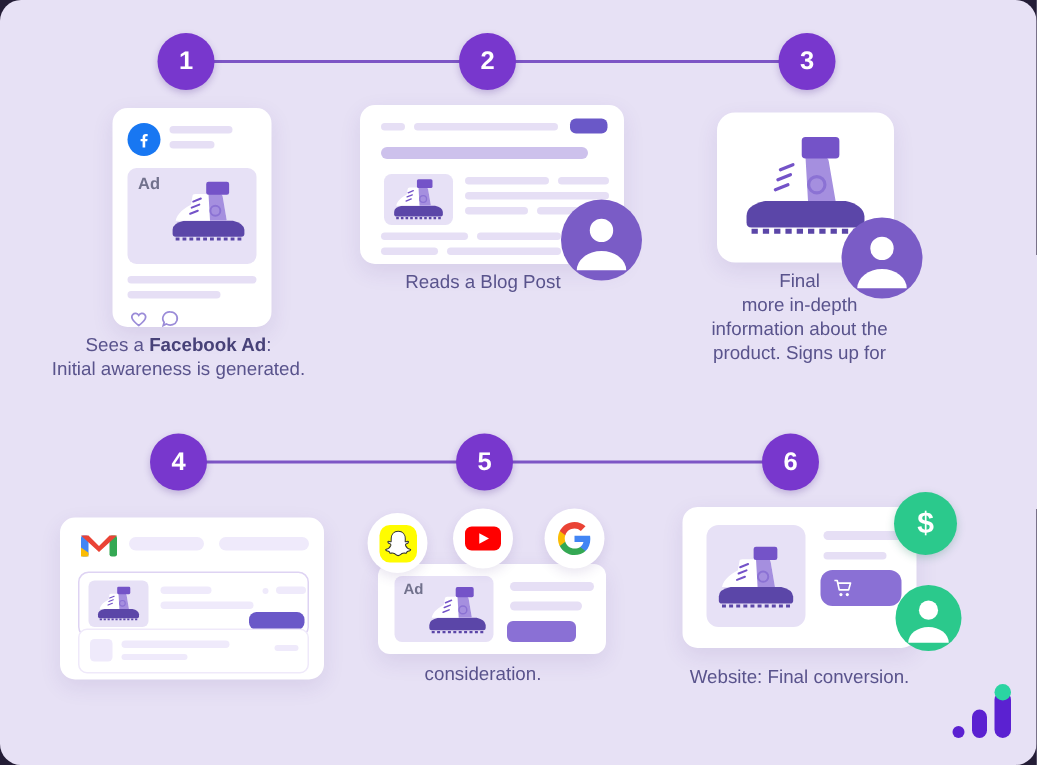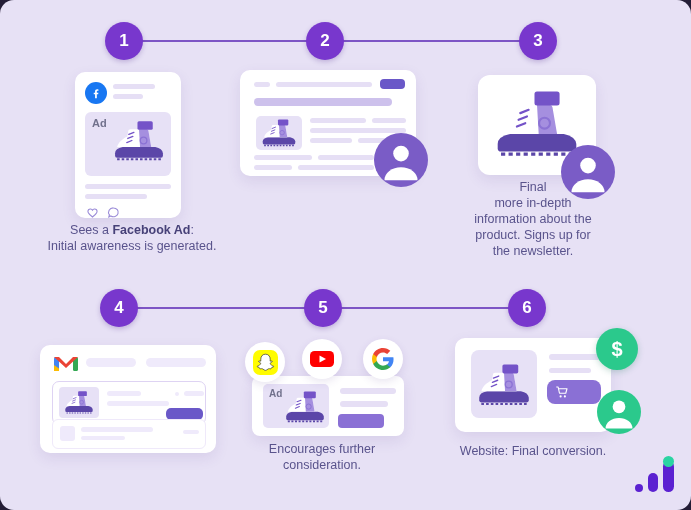--- a/index.html
+++ b/index.html
@@ -97,21 +97,21 @@
     </div>
     <div class="ph" style="left:10px;top:112px;width:86px;height:5px;"></div>
     <div class="ph" style="left:10px;top:122px;width:62px;height:5px;"></div>
     <svg class="abs" style="left:10px;top:133px;" width="15" height="14" viewBox="0 0 24 22">
       <path d="M12 19 C5 13.5 3.2 10 5.6 7.4 C7.6 5.3 10.6 5.9 12 8.2 C13.4 5.9 16.4 5.3 18.4 7.4 C20.8 10 19 13.5 12 19 Z" fill="none" stroke="#9b8cd8" stroke-width="1.8"></path>
     </svg>
     <svg class="abs" style="left:31px;top:133px;" width="15" height="14" viewBox="0 0 24 22">
       <path d="M12 4.5 a7.5 7 0 1 1 -4.2 12.8 L4.5 19 l1-3.4 A7.5 7 0 0 1 12 4.5 Z" fill="none" stroke="#9b8cd8" stroke-width="1.8"></path>
     </svg>
   </div>
-  <div class="caption" style="left:32px;top:223px;width:200px;">
+  <div class="caption" style="left:19px;top:223px;width:200px;">
     <div><span>Sees a </span><b>Facebook Ad</b><span>:</span></div>
     <div>Initial awareness is generated.</div>
   </div>
 
   <div class="card" style="left:240px;top:70px;width:176px;height:106px;">
     <div class="ph" style="left:14px;top:12px;width:16px;height:5px;"></div>
     <div class="ph" style="left:36px;top:12px;width:96px;height:5px;"></div>
     <div class="btn-dark" style="left:140px;top:9px;width:25px;height:10px;"></div>
     <div class="ph ph-mid" style="left:14px;top:28px;width:138px;height:8px;border-radius:4px;"></div>
     <div class="thumb" style="left:16px;top:46px;width:46px;height:34px;">
@@ -127,37 +127,39 @@
     <div class="ph" style="left:14px;top:85px;width:58px;height:5px;"></div>
     <div class="ph" style="left:78px;top:85px;width:56px;height:5px;"></div>
     <div class="ph" style="left:14px;top:95px;width:38px;height:5px;"></div>
     <div class="ph" style="left:58px;top:95px;width:76px;height:5px;"></div>
   </div>
   <div class="avatar" style="left:374px;top:133px;width:54px;height:54px;">
     <svg width="44" height="44" viewBox="0 0 48 48">
         <use href="#person-shape"></use>
       </svg>
   </div>
+  <div class="caption" style="left:234px;top:181px;width:176px;">
+    <div>Reads a Blog Post</div>
+  </div>
 
   <div class="card" style="left:478px;top:75px;width:118px;height:100px;border-radius:12px;">
     <svg style="position:absolute;left:13px;top:9px;" width="92" height="80" viewBox="0 0 110 84">
         <use href="#boot-shape"></use>
       </svg>
   </div>
   <div class="avatar" style="left:561px;top:145px;width:54px;height:54px;">
     <svg width="44" height="44" viewBox="0 0 48 48">
         <use href="#person-shape"></use>
       </svg>
   </div>
   <div class="caption" style="left:448px;top:180px;width:170px;">
     <div>Final</div>
     <div>more in-depth</div>
     <div>information about the</div>
     <div>product. Signs up for</div>
-    <div>the newsletter.</div>
   </div>
 
   <div class="card" style="left:40px;top:345px;width:176px;height:108px;">
     <svg class="abs" style="left:14px;top:10px;" width="24" height="18" viewBox="0 0 24 18">
       <rect x="0" y="2" width="5" height="14" rx="1.5" fill="#4285F4"></rect>
       <rect x="19" y="2" width="5" height="14" rx="1.5" fill="#34A853"></rect>
       <polygon points="0,2 5,2 12,9 19,2 24,2 12,13" fill="#EA4335"></polygon>
       <polygon points="0,10 5,13.5 5,16 0,16" fill="#FBBC04"></polygon>
     </svg>
     <div class="ph ph-light" style="left:46px;top:13px;width:50px;height:9px;border-radius:4.5px;"></div>
@@ -207,21 +209,20 @@
       <span class="ad-label" style="left:6px;top:4px;font-size:10px;">Ad</span>
       <svg style="position:absolute;left:20px;top:4px;" width="44" height="38" viewBox="0 0 110 84">
           <use href="#boot-shape"></use>
         </svg>
     </div>
     <div class="ph" style="left:88px;top:12px;width:56px;height:6px;"></div>
     <div class="ph" style="left:88px;top:25px;width:48px;height:6px;"></div>
     <div class="btn-mid" style="left:86px;top:38px;width:46px;height:14px;"></div>
   </div>
   <div class="caption" style="left:242px;top:442px;width:160px;">
-    <div>Encourages further</div>
     <div>consideration.</div>
   </div>
 
   <div class="card" style="left:455px;top:338px;width:156px;height:94px;">
     <div class="thumb" style="left:16px;top:12px;width:66px;height:68px;border-radius:8px;">
       <svg style="position:absolute;left:4px;top:10px;" width="58" height="50" viewBox="0 0 110 84">
           <use href="#boot-shape"></use>
         </svg>
     </div>
     <div class="ph" style="left:94px;top:16px;width:52px;height:6px;"></div>

